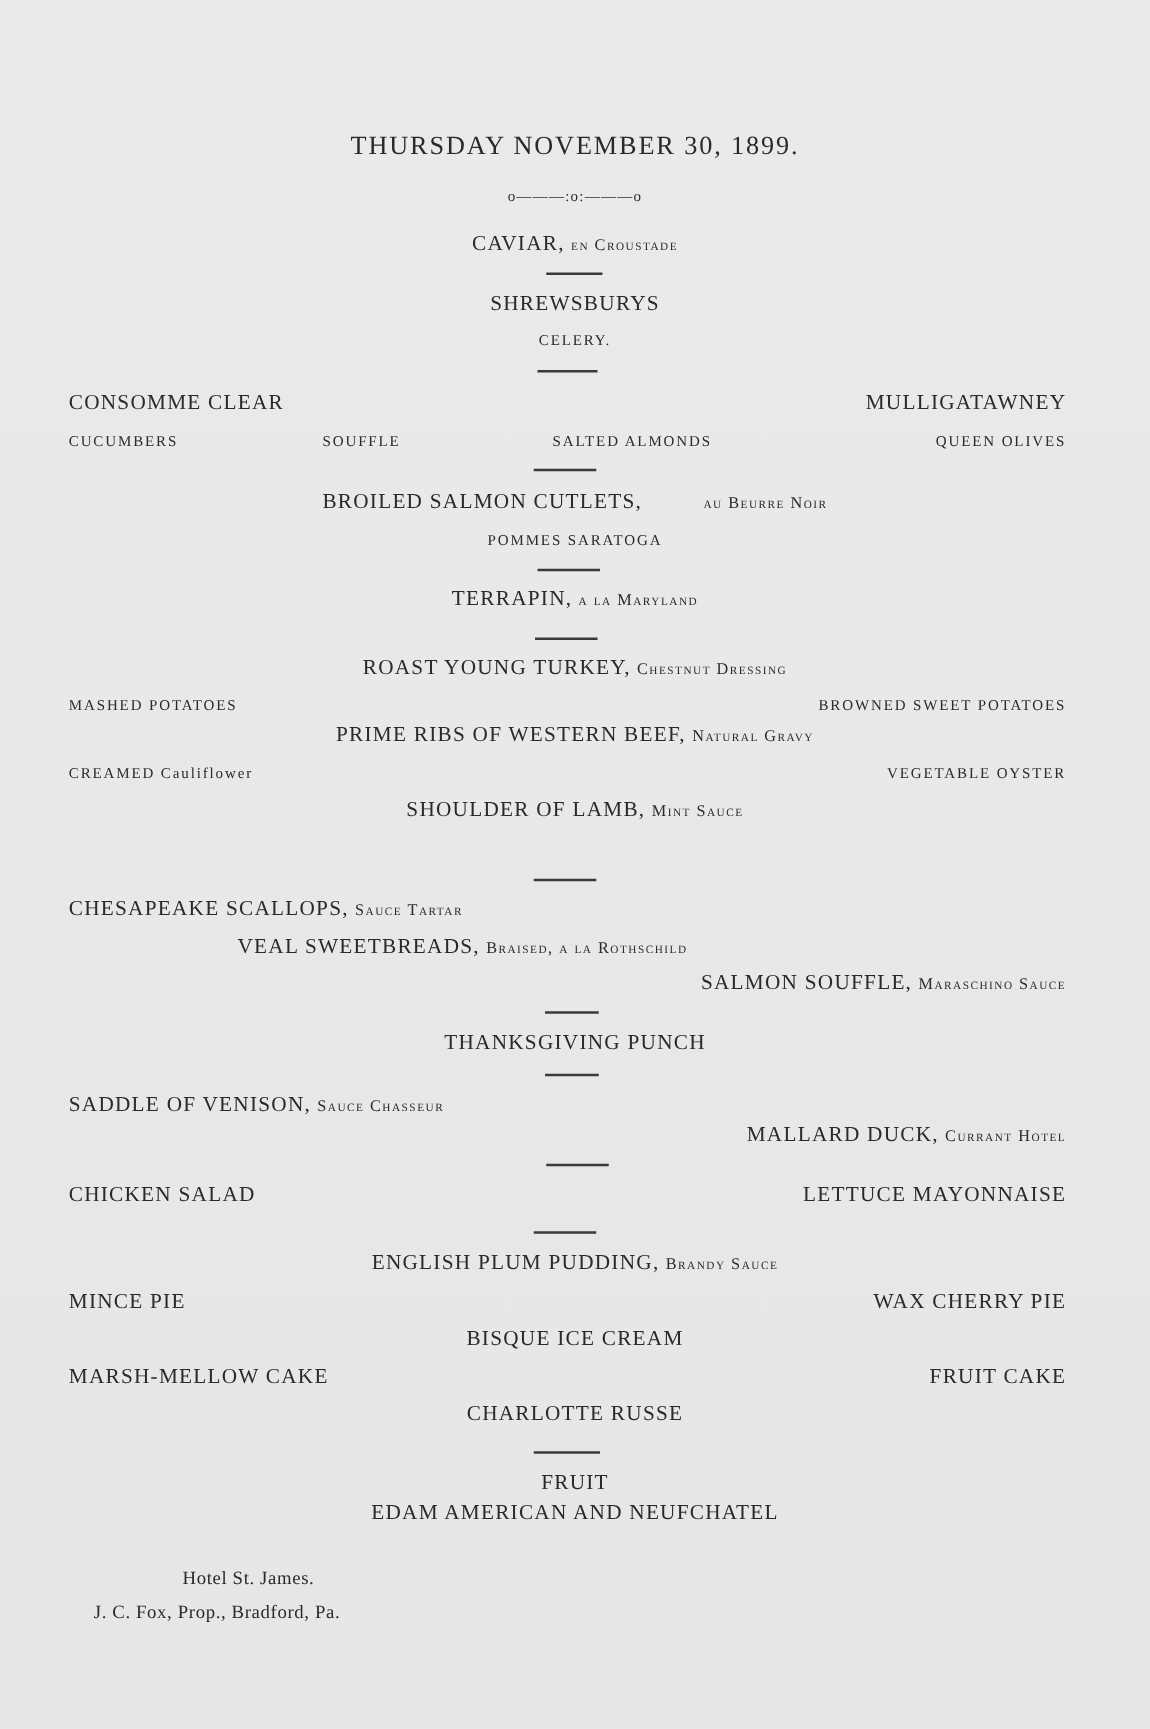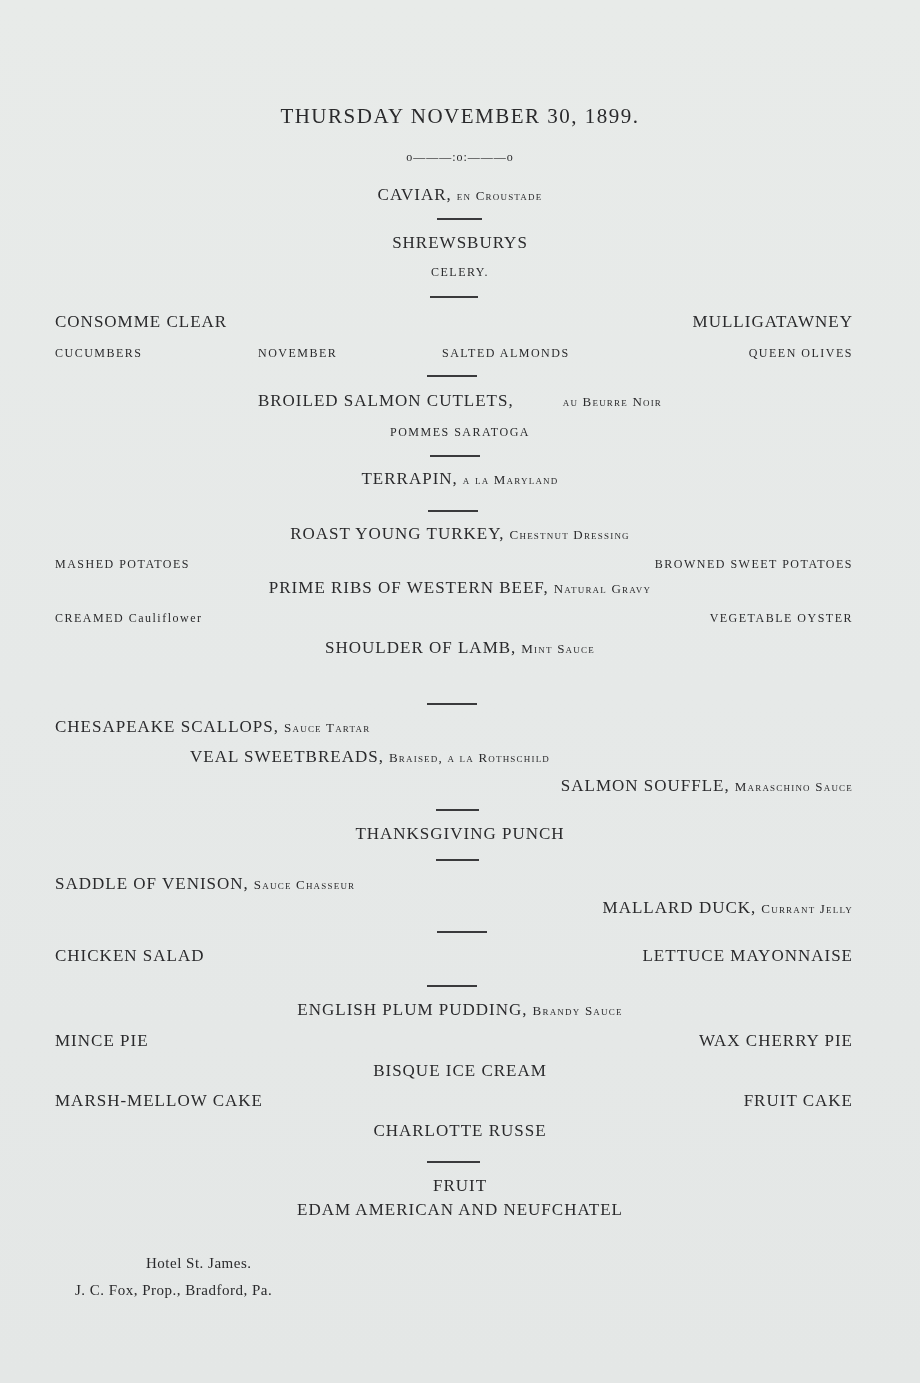--- a/index.html
+++ b/index.html
@@ -34,21 +34,21 @@
     <span class="sc" style="font-variant:small-caps;">en Croustade</span>
   </div>
   <div class="rule" style="left:437px;width:45px;top:218px;"></div>
   <div class="ln c big" style="top:233px;">SHREWSBURYS</div>
   <div class="ln c sm" style="top:265px;">CELERY.</div>
   <div class="rule" style="left:430px;width:48px;top:296px;"></div>
 
   <div class="ln l big" style="top:312px;">CONSOMME CLEAR</div>
   <div class="ln r big" style="top:312px;">MULLIGATAWNEY</div>
   <div class="ln sm" style="left:55px;top:346px;">CUCUMBERS</div>
-  <div class="ln sm" style="left:258px;top:346px;">NOVEMBER</div>
+  <div class="ln sm" style="left:258px;top:346px;">SOUFFLE</div>
   <div class="ln sm" style="left:442px;top:346px;">SALTED ALMONDS</div>
   <div class="ln r sm" style="top:346px;">QUEEN OLIVES</div>
   <div class="rule" style="left:427px;width:50px;top:375px;"></div>
 
   <div class="ln c" style="top:391px;">
     <span class="big">BROILED SALMON CUTLETS,</span>
     <span class="sc" style="font-variant:small-caps;margin-left:44px;">au Beurre Noir</span>
   </div>
   <div class="ln c sm" style="top:425px;">POMMES SARATOGA</div>
   <div class="rule" style="left:430px;width:50px;top:455px;"></div>
@@ -91,21 +91,21 @@
   <div class="rule" style="left:436px;width:43px;top:809px;"></div>
   <div class="ln c big" style="top:824px;">THANKSGIVING PUNCH</div>
   <div class="rule" style="left:436px;width:43px;top:859px;"></div>
 
   <div class="ln l" style="top:874px;">
     <span class="big">SADDLE OF VENISON,</span>
     <span class="sc" style="font-variant:small-caps;">Sauce Chasseur</span>
   </div>
   <div class="ln r" style="top:898px;">
     <span class="big">MALLARD DUCK,</span>
-    <span class="sc" style="font-variant:small-caps;">Currant Jelly</span>
+    <span class="sc" style="font-variant:small-caps;">Currant Hotel</span>
   </div>
   <div class="rule" style="left:437px;width:50px;top:931px;"></div>
   <div class="ln l big" style="top:946px;">CHICKEN SALAD</div>
   <div class="ln r big" style="top:946px;">LETTUCE MAYONNAISE</div>
   <div class="rule" style="left:427px;width:50px;top:985px;"></div>
 
   <div class="ln c" style="top:1000px;">
     <span class="big">ENGLISH PLUM PUDDING,</span>
     <span class="sc" style="font-variant:small-caps;">Brandy Sauce</span>
   </div>

